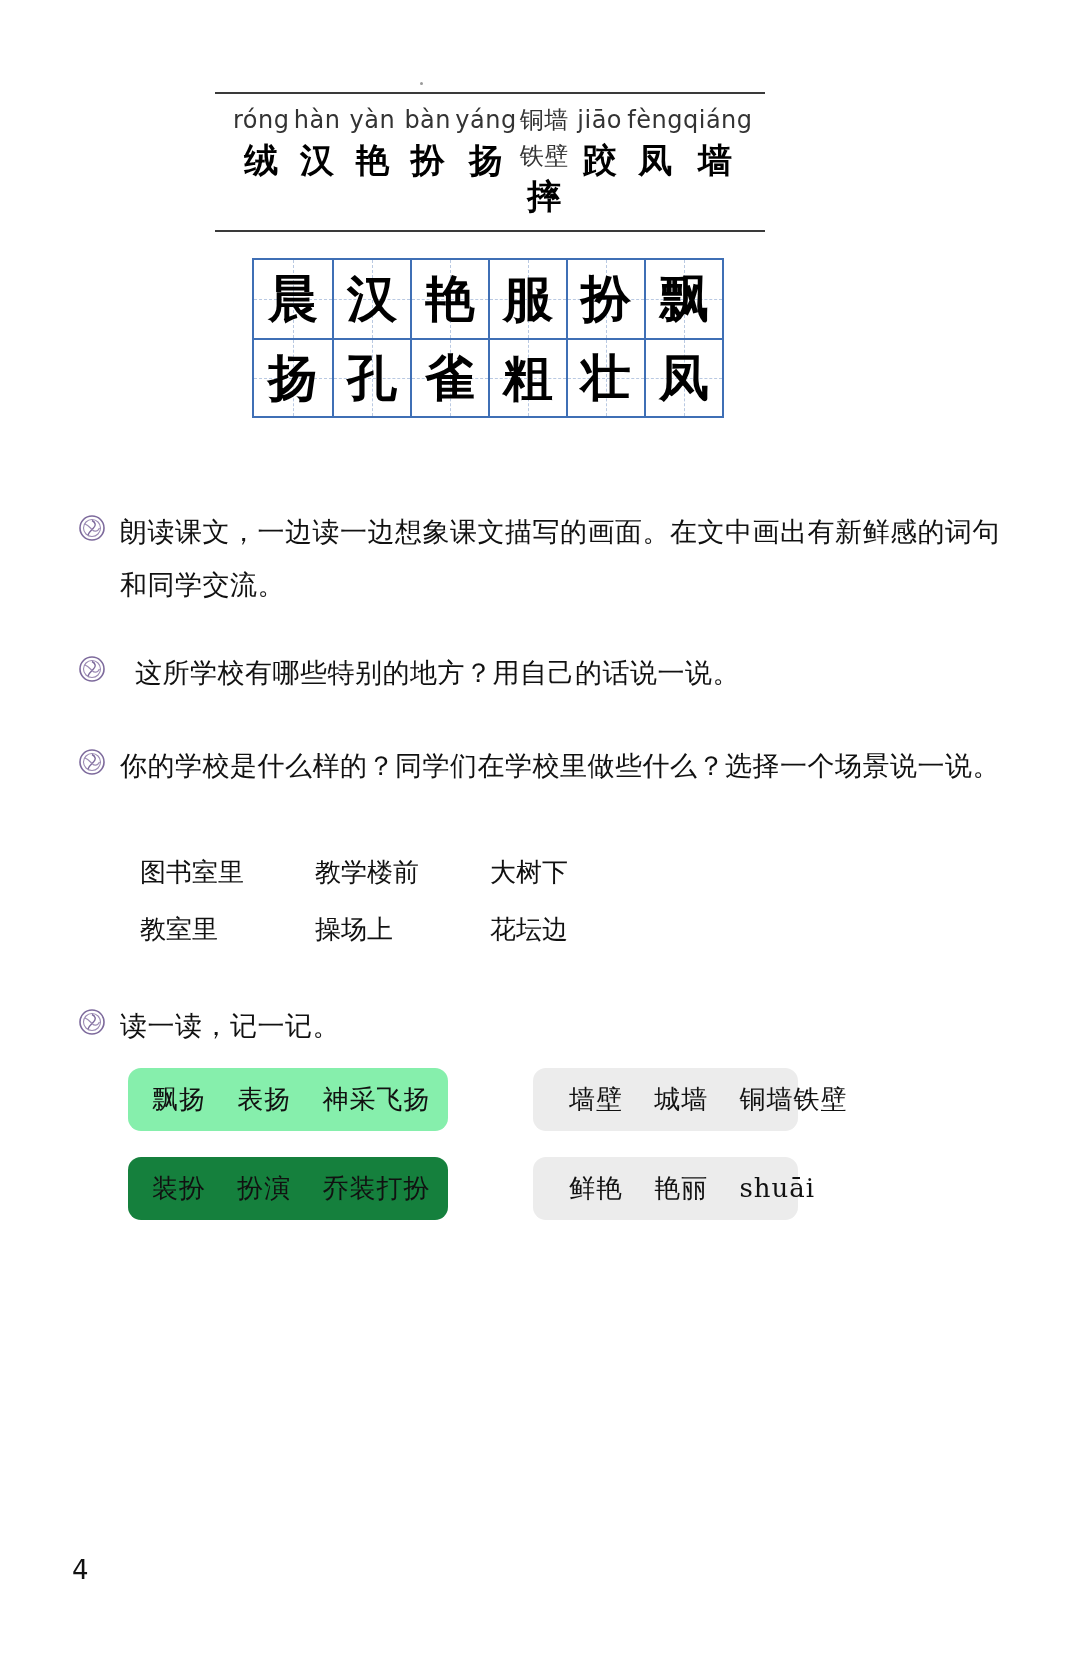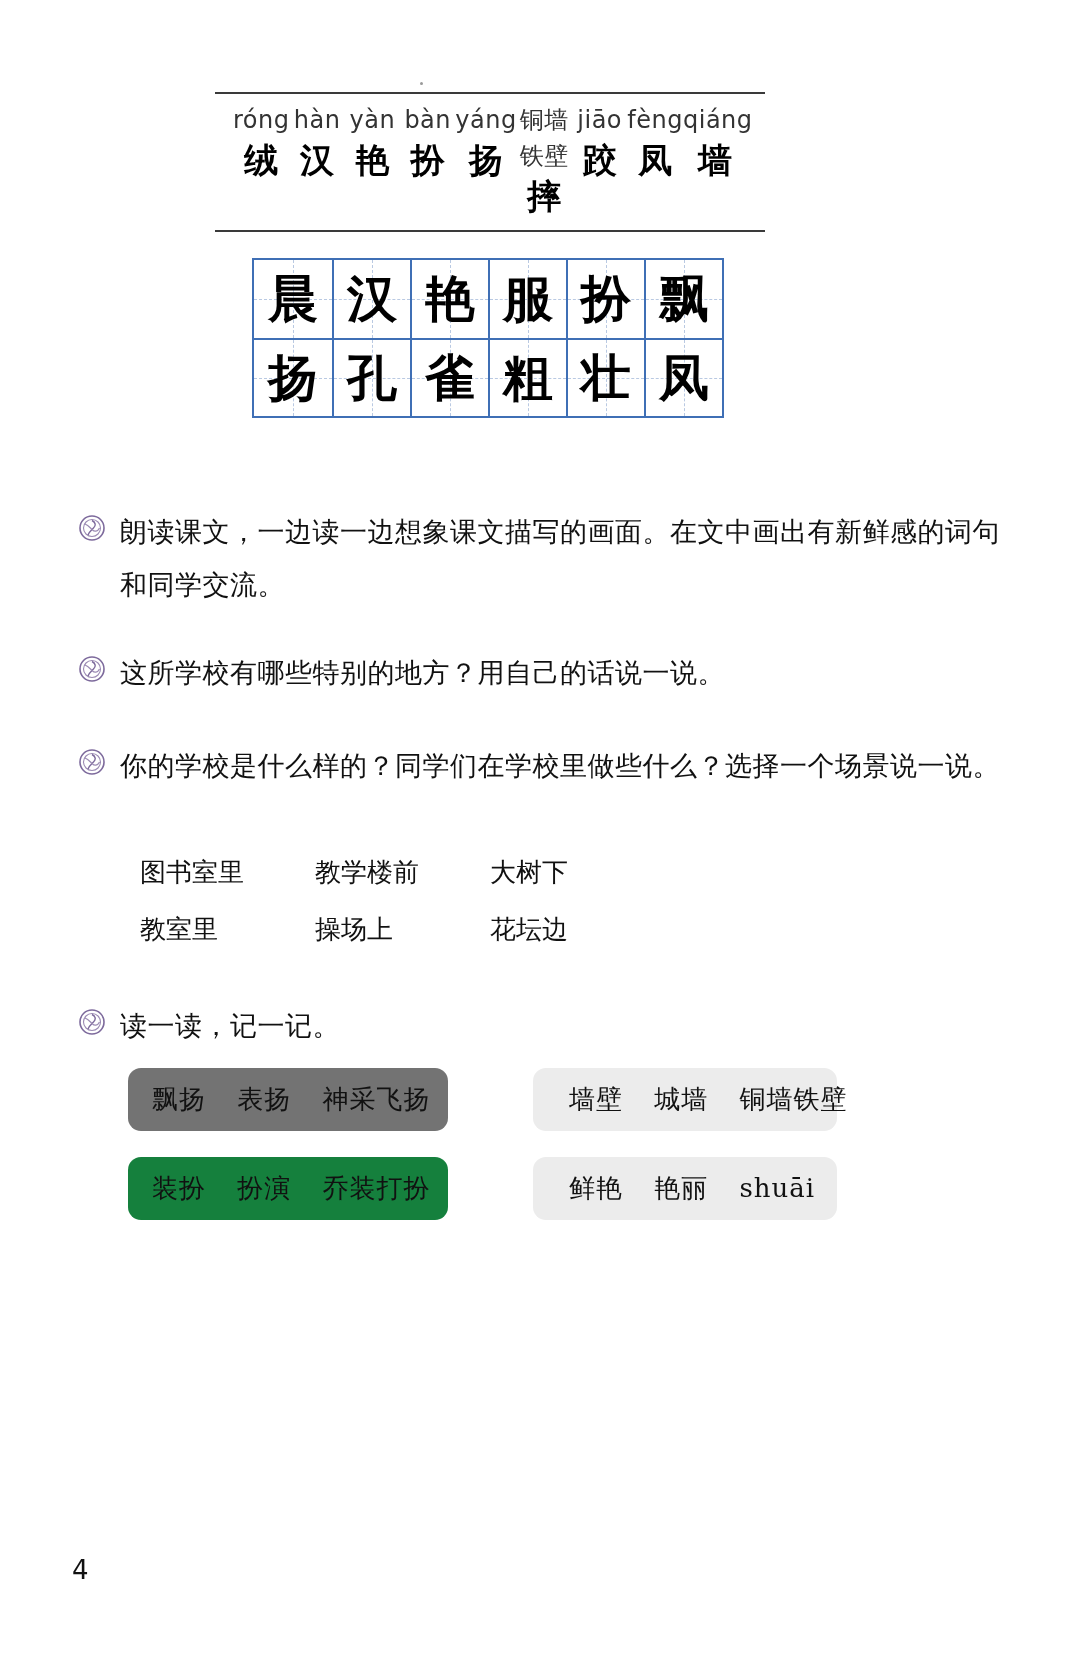--- a/index.html
+++ b/index.html
@@ -167,22 +167,22 @@
     padding: 14px 24px;
     font-family: "DejaVu Serif", serif;
     font-size: 26px;
     color: #111;
     letter-spacing: 1px;
     white-space: nowrap;
     box-sizing: border-box;
   }
   .wb .w + .w { margin-left: 22px; }
   .wb-left  { width: 320px; margin-right: 85px; }
-  .wb-right { width: 304px; padding-left: 36px; }
-  .tint-yellow { background: #737373; }
+  .wb-right { width: 265px; padding-left: 36px; }
+  .tint-yellow { background: #86efac; }
   .tint-grey   { background: #ececec; }
   .tint-pink   { background: #15803d; }
 
   
   .page-number {
     position: absolute;
     left: 72px;
     bottom: 72px;
     font-family: "DejaVu Sans", sans-serif;
     font-size: 26px;
@@ -296,21 +296,21 @@
       <svg width="28" height="28" viewBox="0 0 28 28">
         <circle cx="14" cy="14" r="12" fill="none" stroke="#7d6a9c" stroke-width="1.6"></circle>
         <circle cx="14" cy="14" r="8.5" fill="none" stroke="#9b8ab3" stroke-width="1.1"></circle>
         <path d="M14 6.5c4 2 4 5 1.5 7.5S11 18 10 21" fill="none" stroke="#7d6a9c" stroke-width="1.4"></path>
         <path d="M21.5 14c-2 4-5 4-7.5 1.5S10 11 7 10" fill="none" stroke="#9b8ab3" stroke-width="1.2"></path>
       </svg>
     </span>
     <span class="ex-text">朗读课文，一边读一边想象课文描写的画面。在文中画出有新鲜感的词句和同学交流。</span>
   </div>
 
-  <div class="ex-item" style="margin-bottom:40px;">
+  <div class="ex-item" style="margin-bottom:40px;gap:15px;">
     <span class="ex-bullet">
       <svg width="28" height="28" viewBox="0 0 28 28">
         <circle cx="14" cy="14" r="12" fill="none" stroke="#7d6a9c" stroke-width="1.6"></circle>
         <circle cx="14" cy="14" r="8.5" fill="none" stroke="#9b8ab3" stroke-width="1.1"></circle>
         <path d="M14 6.5c4 2 4 5 1.5 7.5S11 18 10 21" fill="none" stroke="#7d6a9c" stroke-width="1.4"></path>
         <path d="M21.5 14c-2 4-5 4-7.5 1.5S10 11 7 10" fill="none" stroke="#9b8ab3" stroke-width="1.2"></path>
       </svg>
     </span>
     <span class="ex-text">这所学校有哪些特别的地方？用自己的话说一说。</span>
   </div>

